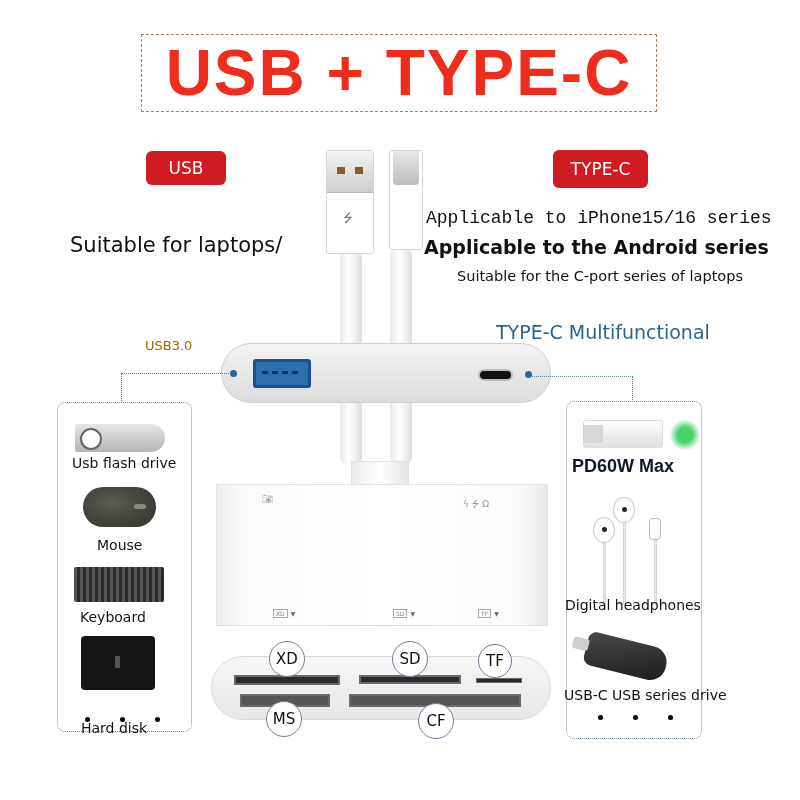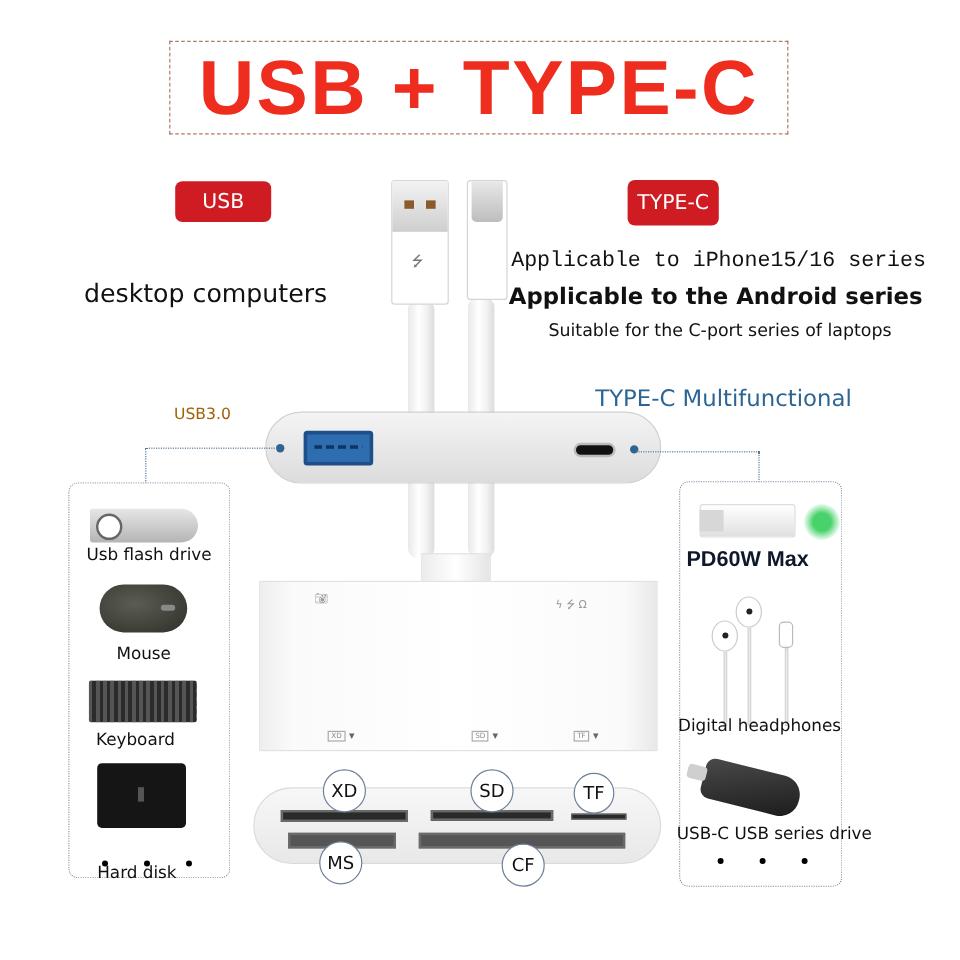--- a/index.html
+++ b/index.html
@@ -19,21 +19,21 @@
       font-size: 64px; color: #ee2d1e; letter-spacing: 2px; line-height: 1;
     }
 
     
     .badge {
       background: #cf1c22; color: #fff; border-radius: 6px;
       font-family: "DejaVu Sans", sans-serif; font-size: 17px;
       display: flex; align-items: center; justify-content: center;
     }
     .badge-usb { left: 146px; top: 151px; width: 80px; height: 34px; }
-    .badge-typec { left: 523px; top: 150px; width: 76px; height: 38px; }
+    .badge-typec { left: 553px; top: 150px; width: 95px; height: 38px; }
 
     .desc-left {
       left: 70px; top: 230px; font-size: 21px; line-height: 31px; color: #111;
       font-family: "DejaVu Sans", sans-serif;
     }
     .desc-right1 { left: 426px; top: 208px; font-size: 18px; color: #111; font-family: Liberation Mono, monospace; }
     .desc-right2 { left: 424px; top: 236px; font-size: 19px; color: #111; font-weight: bold; }
     .desc-right3 { left: 425px; top: 268px; font-size: 14.5px; color: #111; margin-left: 32px; }
 
     .label-usb30 {
@@ -161,21 +161,21 @@
 <body>
 
 <div class="abs title-box">
   <span class="title-text">USB + TYPE-C</span>
 </div>
 
 <div class="abs badge badge-usb">USB</div>
 <div class="abs badge badge-typec">TYPE-C</div>
 
 <div class="abs desc-left">
-  <div>desktop computers</div>
+  <div>Suitable for laptops/</div>
 </div>
 <div class="abs desc-right1">Applicable to iPhone15/16 series</div>
 <div class="abs desc-right2">Applicable to the Android series</div>
 <div class="abs desc-right3">Suitable for the C-port series of laptops</div>
 
 <div class="abs cable cable1"></div>
 <div class="abs cable cable2"></div>
 <div class="abs plug-usb">
   <div class="metal"></div>
   <div class="pin" style="left:10px"></div>

